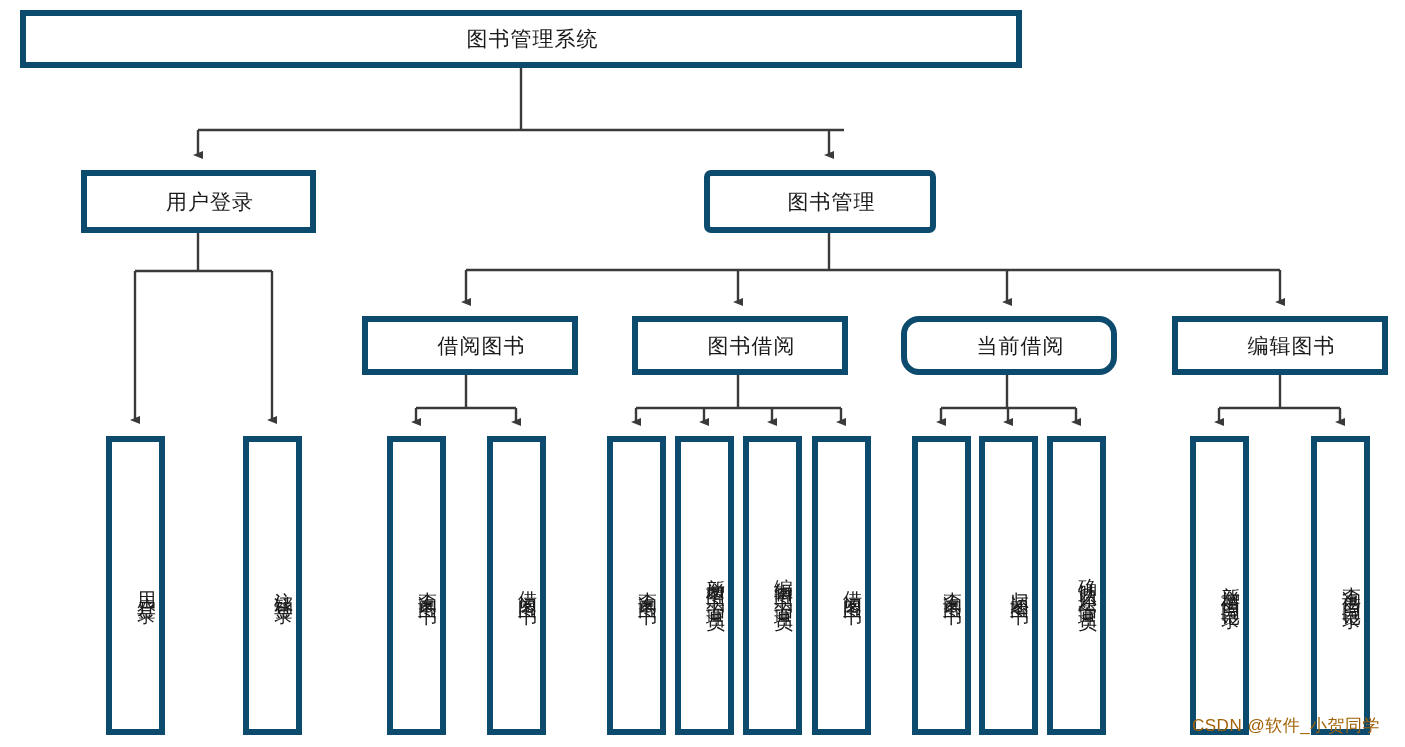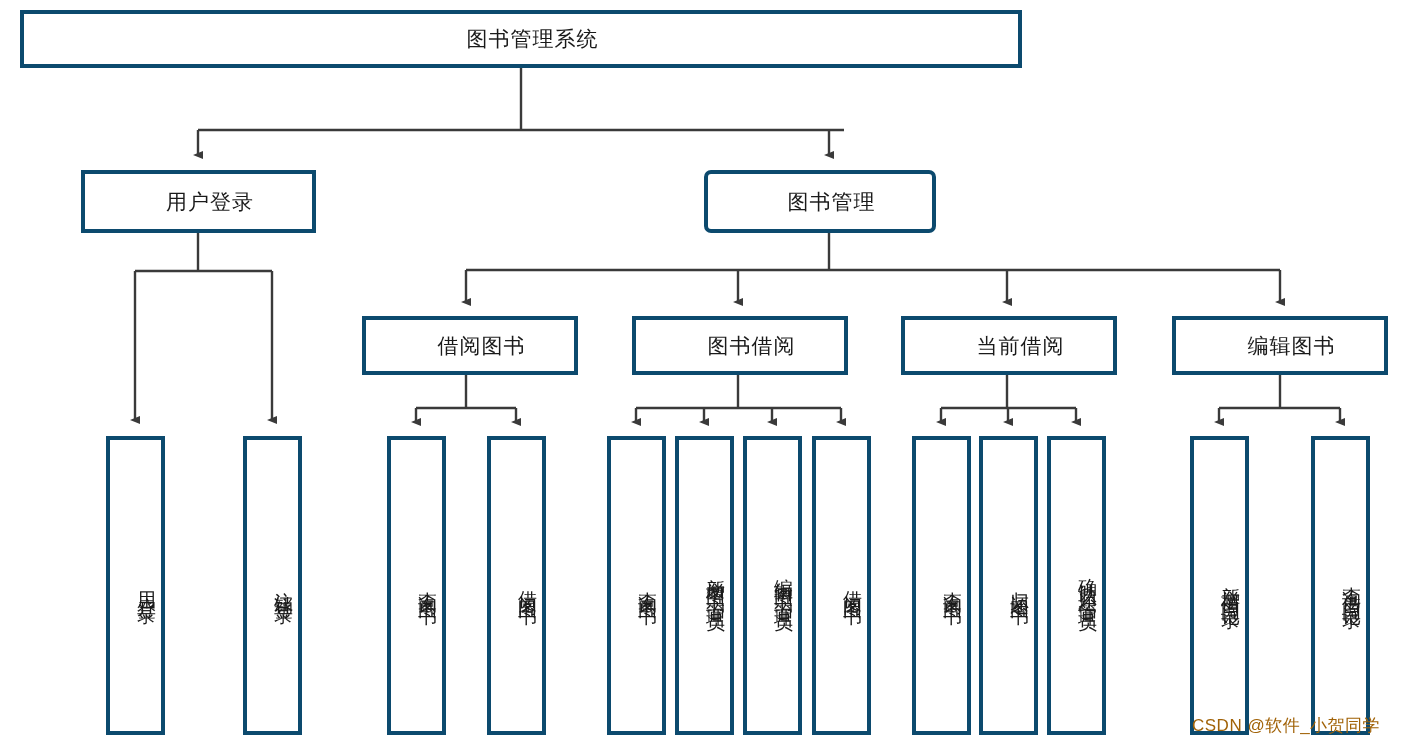--- a/index.html
+++ b/index.html
@@ -22,21 +22,21 @@
     left: 0;
     top: 0;
     width: 1405px;
     height: 747px;
     pointer-events: none;
   }
   .node {
     position: absolute;
     box-sizing: border-box;
     background: #ffffff;
-    border: 4px solid #0c4a6e;
+    border: 6px solid #0c4a6e;
     display: flex;
     align-items: center;
     justify-content: center;
     color: #1a1a1a;
     padding-left: 23px;
   }
   .node.h-node {
     font-size: 21px;
     letter-spacing: 1px;
   }
@@ -128,21 +128,21 @@
   <div class="node h-node" style="left:704px; top:170px; width:232px; height:63px;border-radius:7px;">
     <span class="h-label">图书管理</span>
   </div>
 
   <div class="node h-node" style="left:362px; top:316px; width:216px; height:59px;">
     <span class="h-label">借阅图书</span>
   </div>
   <div class="node h-node" style="left:632px; top:316px; width:216px; height:59px;">
     <span class="h-label">图书借阅</span>
   </div>
-  <div class="node h-node" style="left:901px; top:316px; width:216px; height:59px;">
+  <div class="node h-node" style="left:901px; top:316px; width:216px; height:59px;border-radius:18px;">
     <span class="h-label">当前借阅</span>
   </div>
   <div class="node h-node" style="left:1172px; top:316px; width:216px; height:59px;">
     <span class="h-label">编辑图书</span>
   </div>
 
   <div class="node v-node" style="left:106px; top:436px; width:59px; height:299px;">
     <span class="v-label">用户登录</span>
   </div>
   <div class="node v-node" style="left:243px; top:436px; width:59px; height:299px;">

